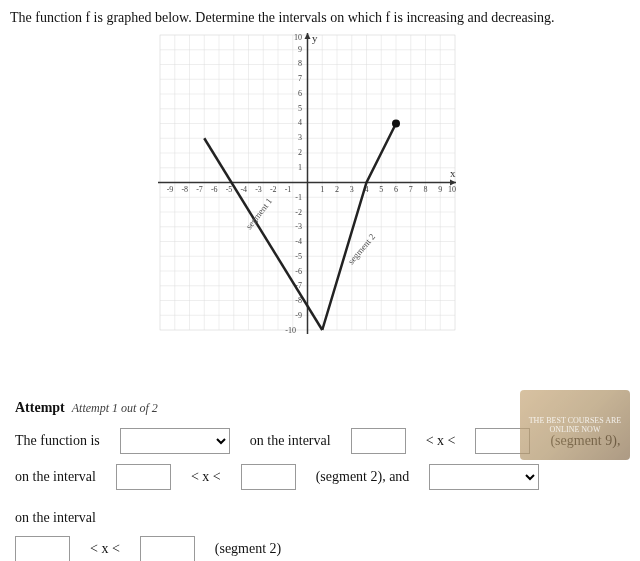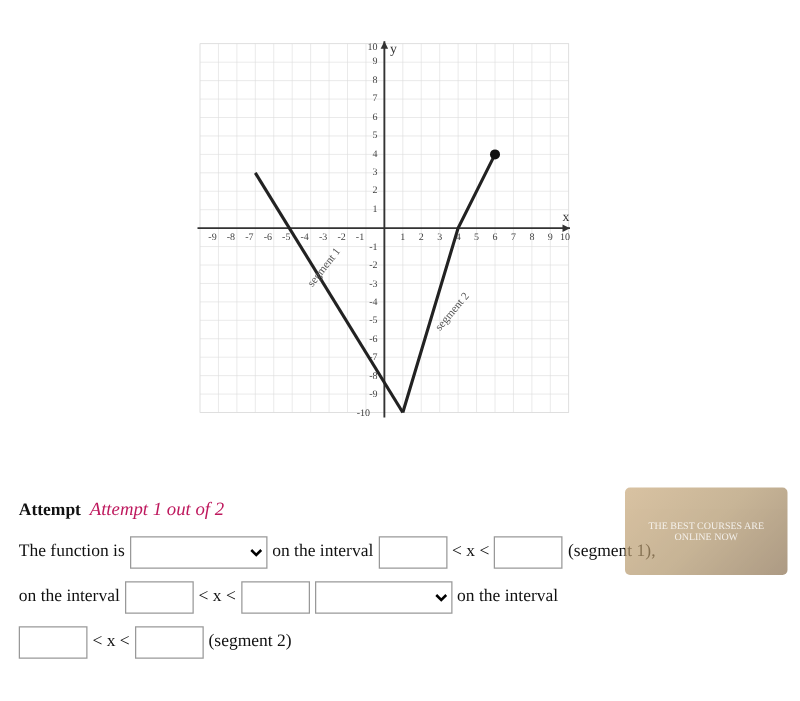--- a/index.html
+++ b/index.html
@@ -49,30 +49,30 @@
       padding: 0 15px;
     }
 
     .answer-header {
       font-size: 14px;
       margin-bottom: 12px;
       color: #111;
     }
 
     .answer-header span.attempt {
-      font-size: 15px;
-      color: #be185d;
+      font-size: 12px;
+      color: #404040;
       font-style: italic;
     }
 
     .answer-row {
       display: flex;
       align-items: center;
       flex-wrap: wrap;
-      gap: 4px;
+      gap: 20px;
       margin-bottom: 10px;
       font-size: 14px;
       color: #111;
     }
 
     .answer-row input[type="text"] {
       width: 55px;
       height: 26px;
       border: 1px solid #999;
       padding: 2px 4px;
@@ -89,21 +89,21 @@
       font-family: inherit;
       padding: 2px 4px;
       min-width: 110px;
     }
 
     
     .right-decoration {
       position: absolute;
       top: 390px;
       right: 10px;
-      width: 130px;
+      width: 110px;
       height: 70px;
       background: linear-gradient(135deg, #c8a87a 0%, #b0956a 50%, #8a7050 100%);
       border-radius: 4px;
       opacity: 0.7;
       display: flex;
       align-items: center;
       justify-content: center;
       font-size: 9px;
       color: #fff;
       text-align: center;
@@ -112,20 +112,23 @@
 
     svg text {
       font-family: 'Times New Roman', Times, serif;
     }
   </style>
 </head>
 <body>
 
 <div class="page-container">
 
+  <div class="header-text">
+    <span>The function f is graphed below. Determine the intervals on which f is increasing and decreasing.</span>
+  </div>
 
   <div class="graph-area">
     <svg width="340" height="355">
 
       <rect x="30" y="5" width="295" height="295" fill="white" stroke="#ccc" stroke-width="0.5"></rect>
 
       <g stroke="#ddd" stroke-width="0.5">
 
         <line x1="44.75" y1="5" x2="44.75" y2="300"></line>
         <line x1="59.5" y1="5" x2="59.5" y2="300"></line>
@@ -246,28 +249,29 @@
       <span>The function is</span>
       <select class="dropdown-select">
         <option value=""></option>
         <option value="increasing">increasing</option>
         <option value="decreasing">decreasing</option>
       </select>
       <span>on the interval</span>
       <input type="text" value="" style="">
       <span>&lt; x &lt;</span>
       <input type="text" value="" style="">
-      <span>(segment 1),</span>
+      <span>(segment 9),</span>
     </div>
 
     <div class="answer-row">
       <span>on the interval</span>
       <input type="text" value="" style="">
       <span>&lt; x &lt;</span>
       <input type="text" value="" style="">
+      <span>(segment 2), and</span>
       <select class="dropdown-select">
         <option value=""></option>
         <option value="increasing">increasing</option>
         <option value="decreasing">decreasing</option>
       </select>
       <span>on the interval</span>
     </div>
 
     <div class="answer-row">
       <input type="text" value="" style="">

